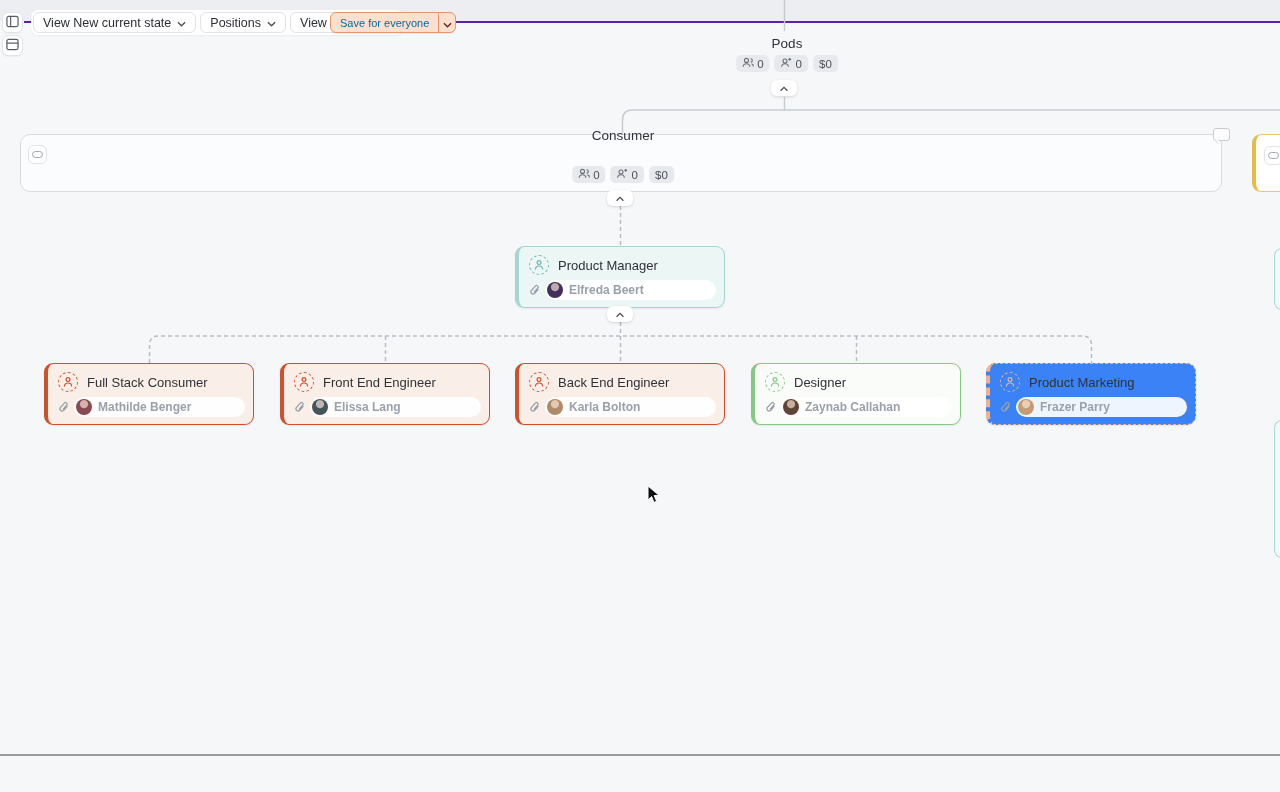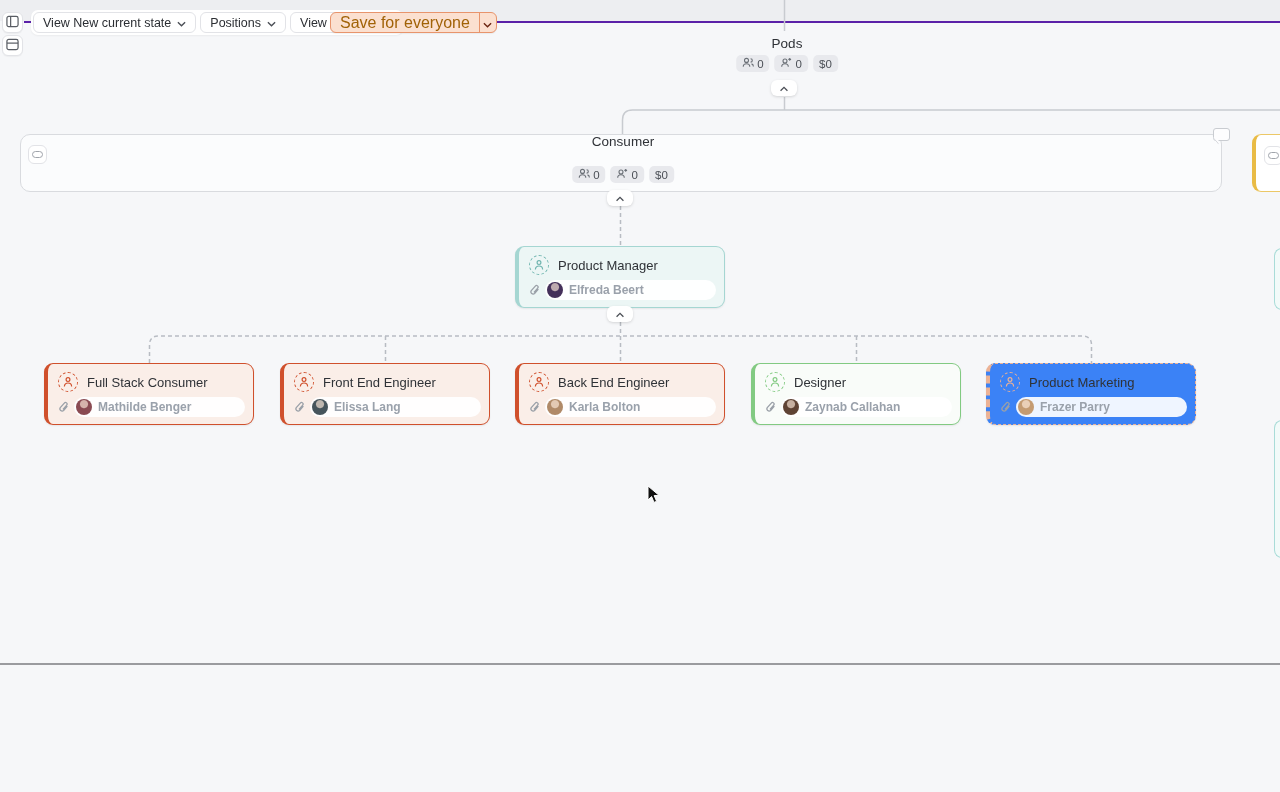--- a/index.html
+++ b/index.html
@@ -1,32 +1,32 @@
 <!DOCTYPE html>
 <html><head>
 <meta charset="utf-8">
 <style>
   * { margin:0; padding:0; box-sizing:border-box; }
   html,body { width:1280px; height:792px; overflow:hidden; }
   body { font-family:"Liberation Sans", sans-serif; background:#f6f7f9; }
-  #app { position:relative; width:1280px; height:665px; overflow:hidden; background:#f6f7f9; border-bottom:2px solid #9a9b9f; }
+  #app { position:relative; width:1280px; height:756px; overflow:hidden; background:#f6f7f9; border-bottom:2px solid #9a9b9f; }
 
   
   .header-strip { position:absolute; left:0; top:0; width:1280px; height:21px; background:#edeef1; }
   .purple-line { position:absolute; left:24px; top:21px; width:1256px; height:2px; background:#5b21a8; }
 
   .icon-btn { position:absolute; width:21px; height:21px; background:#fff; border:1px solid #e2e3e7; border-radius:6px; display:flex; align-items:center; justify-content:center; cursor:pointer; box-shadow:0 1px 1px rgba(0,0,0,.04); }
   .icon-btn svg { stroke:#585c63; fill:none; stroke-width:1.3; }
 
   .toolbar-group { position:absolute; left:31px; top:10px; height:25px; background:#fff; border-radius:7px; display:flex; align-items:center; gap:4px; padding:2px; box-shadow:0 1px 2px rgba(0,0,0,.05); }
   .tb-btn { height:21px; background:#fff; border:1px solid #e2e3e7; border-radius:6px; display:flex; align-items:center; gap:6px; padding:0 9px; font-size:12.5px; color:#2b2e33; cursor:pointer; white-space:nowrap; }
   .tb-btn svg { stroke:#4a4e55; fill:none; stroke-width:1.5; }
 
   .save-split { position:absolute; left:330px; top:12px; height:21px; display:flex; border:1px solid #e8946c; border-radius:6px; background:#fbe0d0; overflow:hidden; box-shadow:0 1px 1px rgba(0,0,0,.05); }
-  .save-main { display:flex; align-items:center; padding:0 9px; font-size:16px; color:#a16207; cursor:pointer; }
+  .save-main { display:flex; align-items:center; padding:0 9px; font-size:11px; color:#0369a1; cursor:pointer; }
   .save-caret { display:flex; align-items:center; justify-content:center; width:17px; border-left:1px solid #e8946c; cursor:pointer; }
   .save-caret svg { stroke:#6b2410; fill:none; stroke-width:1.5; }
 
   
   svg.connectors { position:absolute; left:0; top:0; pointer-events:none; }
 
   
   .node-title { position:absolute; transform:translateX(-50%); font-size:13.5px; color:#2f3237; white-space:nowrap; }
   .badge-row { position:absolute; transform:translateX(-50%); display:flex; gap:5px; }
   .badge { display:flex; align-items:center; gap:3px; background:#e8e9ed; border-radius:5px; height:17px; padding:0 6px; font-size:11.5px; color:#4c5057; }
@@ -157,21 +157,21 @@
   <button class="collapse-tab" style="left:771px; top:80px;">
     <span><svg width="12" height="8" viewBox="0 0 14 9">
           <polyline points="3,6.5 7,2.5 11,6.5"></polyline>
         </svg></span>
   </button>
 
   <div class="pod-container" style="left:20px; top:134px; width:1202px; height:58px;"></div>
   <button class="mini-btn" style="left:28px; top:145px;">
     <span class="oval-icon"></span>
   </button>
-  <div class="node-title" style="left:623px; top:134px;">Consumer</div>
+  <div class="node-title" style="left:623px; top:128px;">Consumer</div>
   <div class="badge-row" style="left:623px; top:166px;">
     <span class="badge">
       <span><svg width="12" height="11" viewBox="0 0 12 11">
             <circle cx="4.3" cy="3.4" r="2"></circle>
             <path d="M1 9.8c0-2 1.4-3 3.3-3s3.3 1 3.3 3"></path>
             <path d="M8.4 1.7a1.7 1.7 0 0 1 0 3.4"></path>
             <path d="M9.3 6.9c1.2.3 1.9 1.2 1.9 2.6"></path>
           </svg></span>
       <span>0</span>
     </span>

